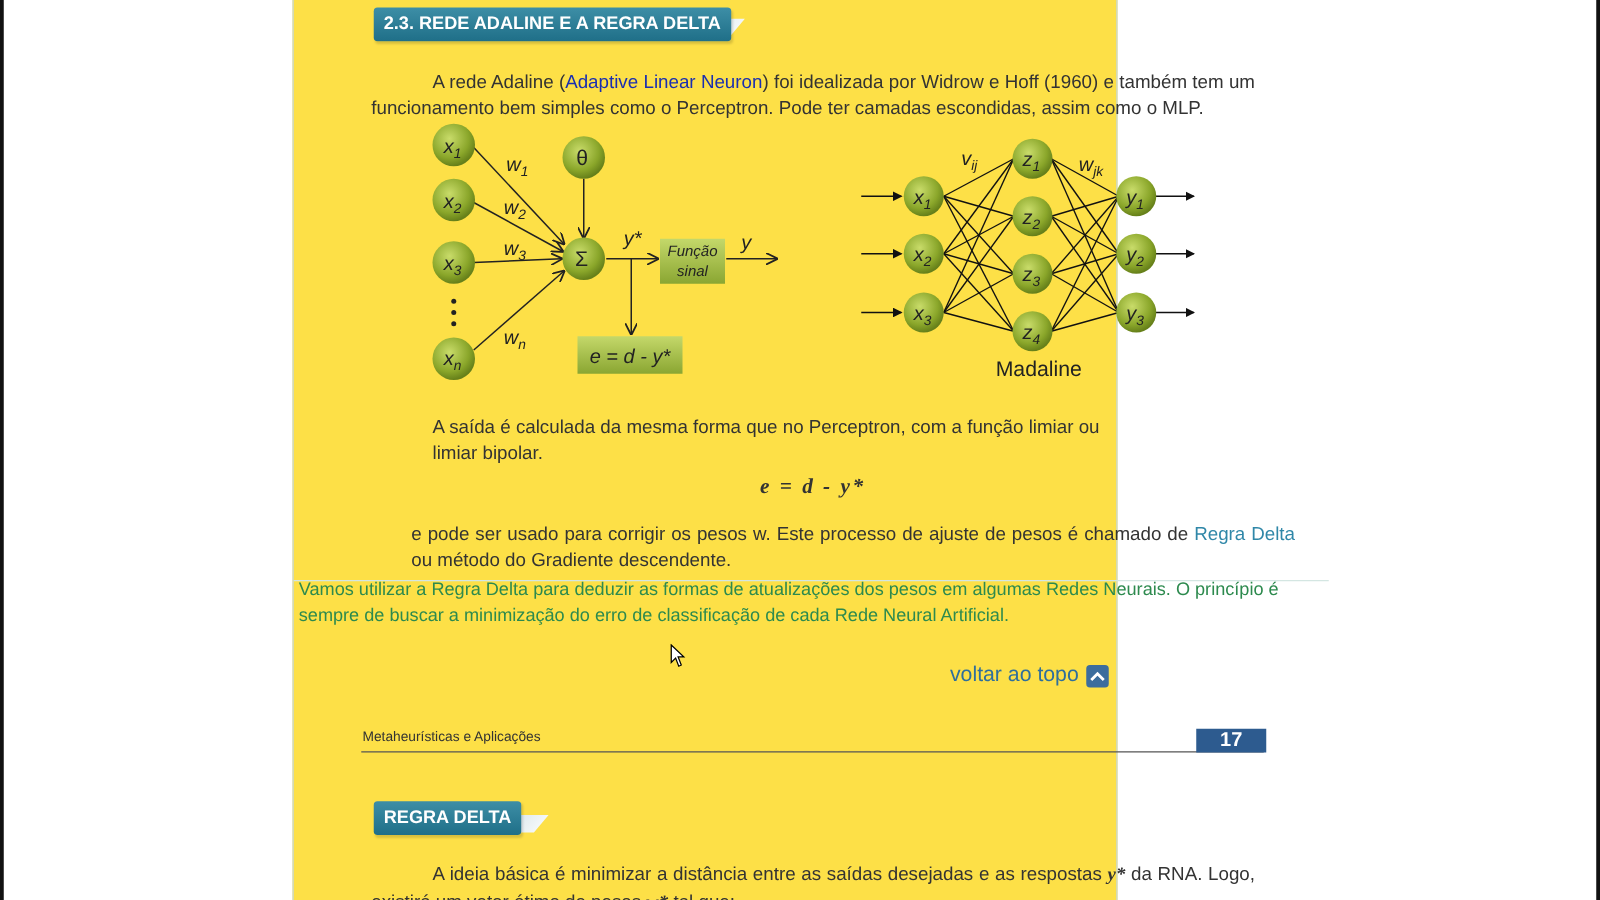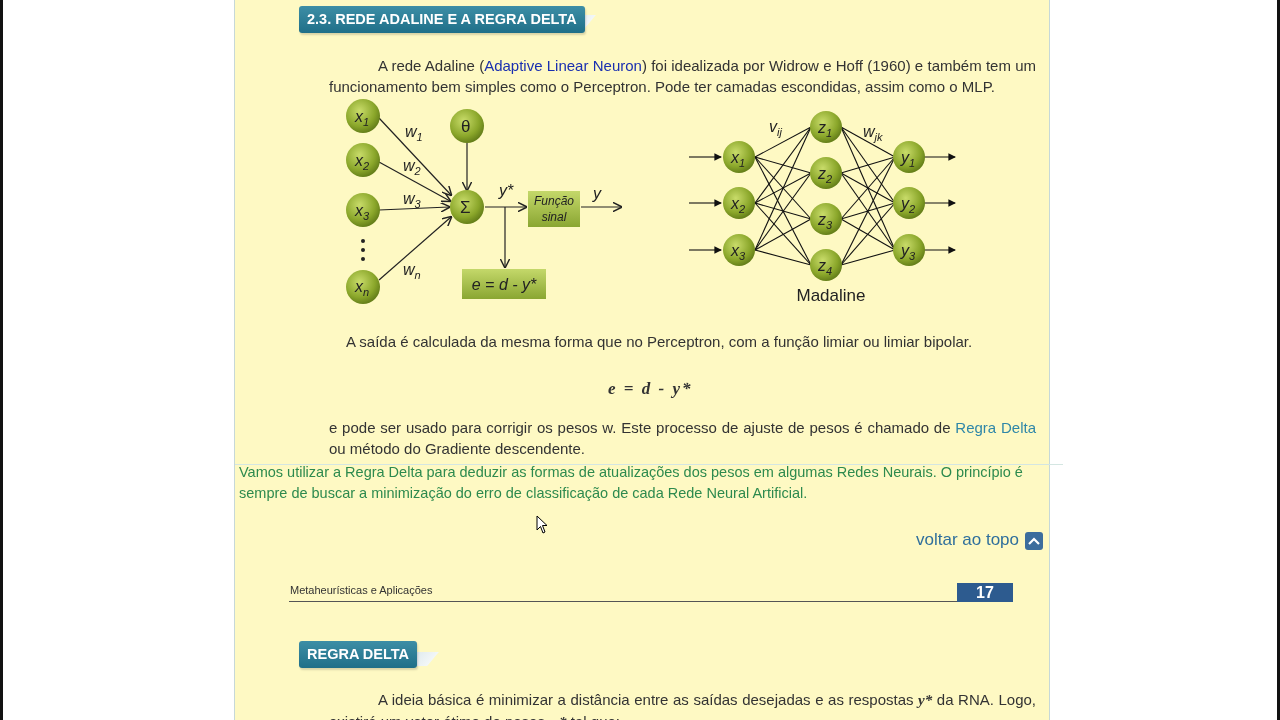--- a/index.html
+++ b/index.html
@@ -1,25 +1,25 @@
 <!DOCTYPE html>
 <html><head>
 <meta charset="utf-8">
 <style>
   * { box-sizing: border-box; margin: 0; padding: 0; }
   html, body { width: 1280px; height: 720px; overflow: hidden; background: #ffffff; }
   body { font-family: "Liberation Sans", "DejaVu Sans", sans-serif; color: #333; position: relative; }
   .left-edge { position: absolute; left: 0; top: 0; width: 3px; height: 720px; background: #111; }
   .right-edge { position: absolute; right: 0; top: 0; width: 3px; height: 720px; background: #111; }
-  .page { position: absolute; left: 234px; top: 0; width: 816px; height: 720px; border-left: 1px solid #c6d8d8; border-right: 1px solid #c6d8d8; background: #fef9c3; }
+  .page { position: absolute; left: 234px; top: 0; width: 660px; height: 720px; border-left: 1px solid #c6d8d8; border-right: 1px solid #c6d8d8; background: #fde047; }
   .heading-badge { position: absolute; height: 27px; padding: 0 8px; background: linear-gradient(#3d8ea6, #1f6f88); color: #fff; font-weight: bold; font-size: 14.5px; line-height: 27px; border-radius: 3px; box-shadow: 1px 2px 2px rgba(0,0,0,0.15); white-space: nowrap; }
   .heading-tail { position: absolute; width: 30px; height: 14px; background: linear-gradient(90deg, #d9e6ea, #f3f7f8); transform: skewX(-40deg); }
   .para { position: absolute; font-size: 15px; line-height: 21px; color: #333; }
   .justify { text-align: justify; text-align-last: left; }
-  .indent { text-indent: 49px; margin-left: 32px; }
+  .indent { text-indent: 49px; }
   .link-blue { color: #1a2fb0; font-weight: normal; }
   .link-teal { color: #2f87a8; }
   .formula { position: absolute; font-family: "Liberation Serif", "DejaVu Serif", serif; font-weight: bold; font-style: italic; font-size: 17px; letter-spacing: 2px; }
   .green-note { position: absolute; left: 4px; top: 462px; width: 820px; font-size: 14.5px; line-height: 21px; color: #2d8a4e; }
   .divider { position: absolute; left: 0; top: 464px; width: 828px; height: 1px; background: #d4e6e2; }
   .back-top { position: absolute; right: 6px; top: 530px; display: flex; align-items: flex-end; gap: 6px; color: #2f6f9c; font-size: 17px; cursor: pointer; }
   .up-icon { width: 18px; height: 18px; background: #3c6d9d; border-radius: 3px; display: flex; align-items: center; justify-content: center; }
   .footer-line { position: absolute; left: 54px; top: 601px; width: 722px; height: 1px; background: #555; }
   .footer-title { position: absolute; left: 55px; top: 584px; font-size: 11px; color: #333; }
   .page-number { position: absolute; left: 722px; top: 583px; width: 56px; height: 19px; background: #2d5b8f; color: #fff; font-weight: bold; font-size: 16px; text-align: center; line-height: 19px; }

